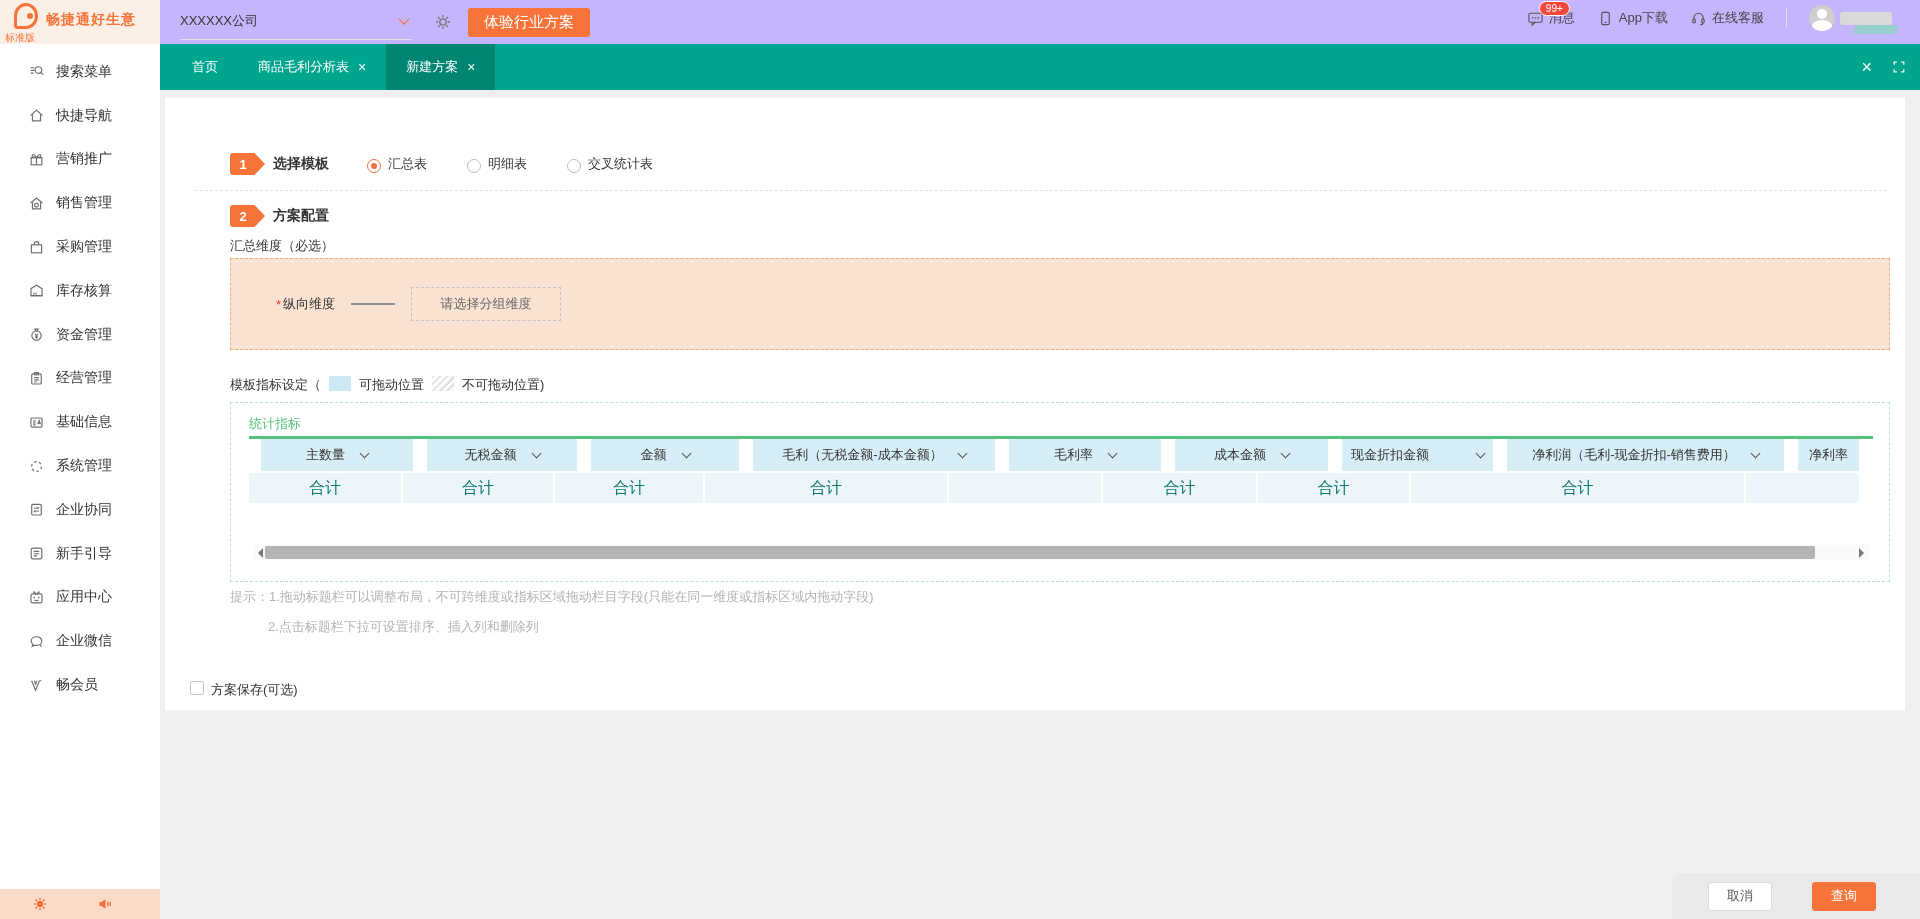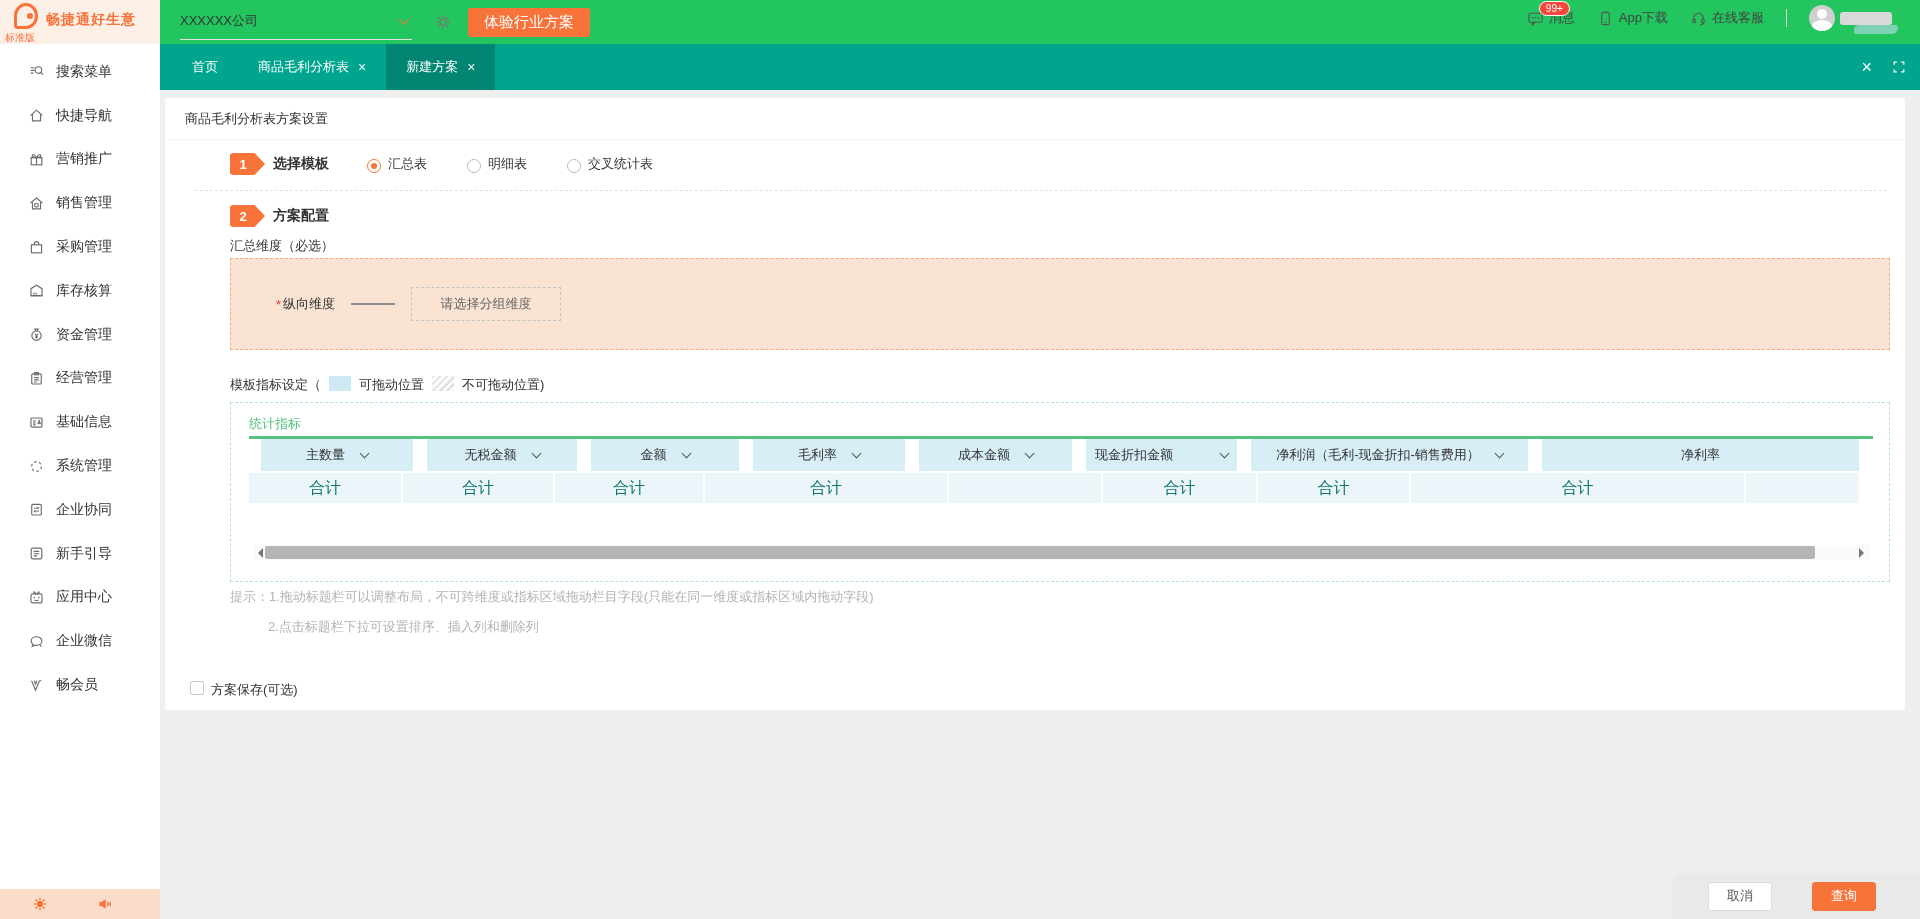--- a/index.html
+++ b/index.html
@@ -5,21 +5,21 @@
   * { margin:0; padding:0; box-sizing:border-box; }
   html,body { font-family:"Liberation Sans","DejaVu Sans",sans-serif; }
   :root{
     --accent:#f7733a; --teal:#00a58e; --teal-dark:#008573; --badge-red:#f5483d;
     --peach-bg:#fbe3d4; --peach-border:#f3ae87; --cell-blue:#d7eef7; --cell-light:#ecf6fa;
     --green:#55c17e; --logo-bg:#fcefe6; --footer-bg:#fbdcc8;
   }
   .screen{ position:relative; width:1920px; height:919px; background:#efefef; overflow:hidden; }
 
   
-  .topbar{ position:absolute; left:0; top:0; width:1920px; height:44px; background:#22c55e; z-index:30; }
+  .topbar{ position:absolute; left:0; top:0; width:1920px; height:44px; background:#c4b5fd; z-index:30; }
   .brand-area{ position:absolute; left:0; top:0; width:160px; height:44px; background:var(--logo-bg); }
   .logo-mark{ position:absolute; left:14px; top:3px; width:24px; height:26px; border:3px solid var(--accent); border-radius:50% 50% 50% 14%; }
   .logo-mark::after{ content:""; position:absolute; right:2px; top:7px; width:6px; height:6px; background:var(--accent); border-radius:50%; }
   .brand-text{ position:absolute; left:46px; top:11px; font-size:14px; font-weight:bold; color:var(--accent); letter-spacing:1px;}
   .edition{ position:absolute; left:5px; top:31px; font-size:10px; color:var(--accent); }
   .company{ position:absolute; left:180px; top:2px; width:232px; height:38px; border-bottom:1px solid #e2e2e2; display:flex; align-items:center; font-size:13px; color:#333; cursor:pointer;}
   .company .cname{ flex:1; }
   .chev{ width:8px; height:8px; border-right:1.5px solid #888; border-bottom:1.5px solid #888; transform:rotate(45deg); display:inline-block; }
   .chev.orange{ border-color:var(--accent); margin-right:4px; margin-top:-4px;}
   .gearbtn{ position:absolute; left:434px; top:13px; width:18px; height:18px; color:#777; cursor:pointer;}
@@ -330,21 +330,20 @@
       <svg viewBox="0 0 16 16" fill="#f7733a">
           <path d="M9.6 3.2v9.6L5.4 9.9H3.4V6.1h2z"></path>
           <rect x="11.2" y="5.8" width="1.5" height="4.4" rx=".75"></rect>
           <rect x="13.5" y="5.8" width="1.5" height="4.4" rx=".75"></rect>
         </svg>
     </div>
   </aside>
 
   <main>
     <section class="panel">
-      <div class="panel-title">商品毛利分析表方案设置</div>
 
       <div class="step-row step1">
         <span class="step-badge">1</span>
         <span class="step-label">选择模板</span>
         <span class="radio-group">
             <label class="radio">
               <span class="rdot on"></span>
               <span class="rlabel">汇总表</span>
             </label>
             <label class="radio">
@@ -392,20 +391,24 @@
                 <span class="chev"></span>
               </div>
               <div class="hcell" style="width: 150px;">
                 <span>无税金额</span>
                 <span class="chev"></span>
               </div>
               <div class="hcell" style="width: 148px;">
                 <span>金额</span>
                 <span class="chev"></span>
               </div>
+              <div class="hcell" style="width: 242px;">
+                <span>毛利（无税金额-成本金额）</span>
+                <span class="chev"></span>
+              </div>
               <div class="hcell" style="width: 152px;">
                 <span>毛利率</span>
                 <span class="chev"></span>
               </div>
               <div class="hcell" style="width: 153px;">
                 <span>成本金额</span>
                 <span class="chev"></span>
               </div>
               <div class="hcell" style="width: 151px; gap: 48px;">
                 <span>现金折扣金额</span>

